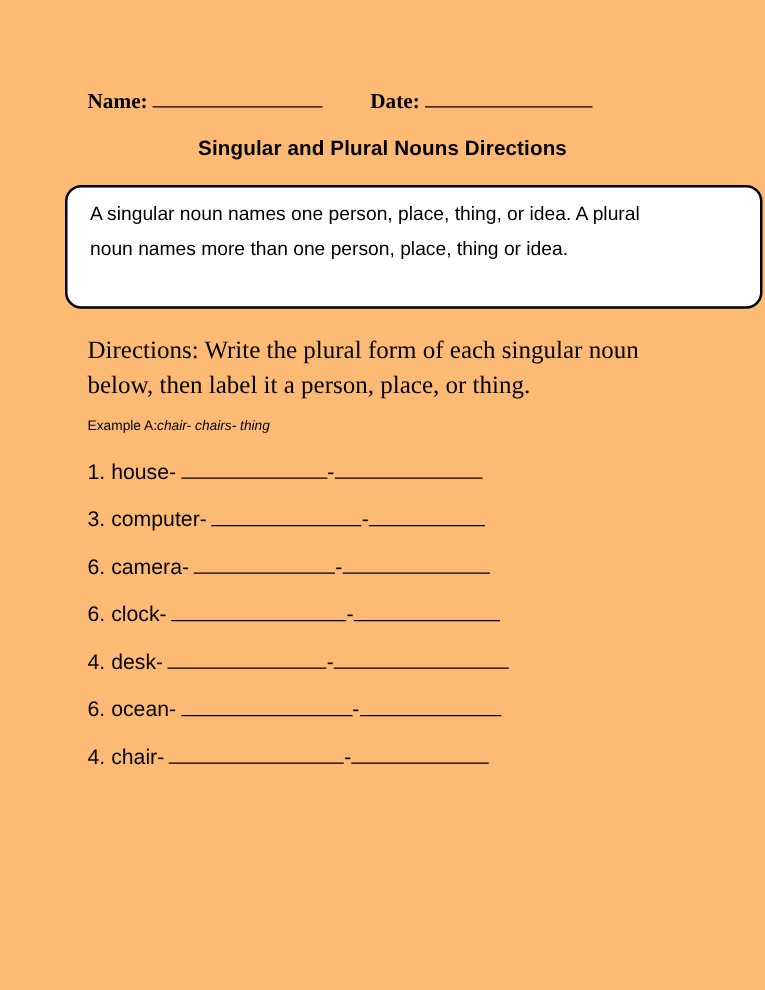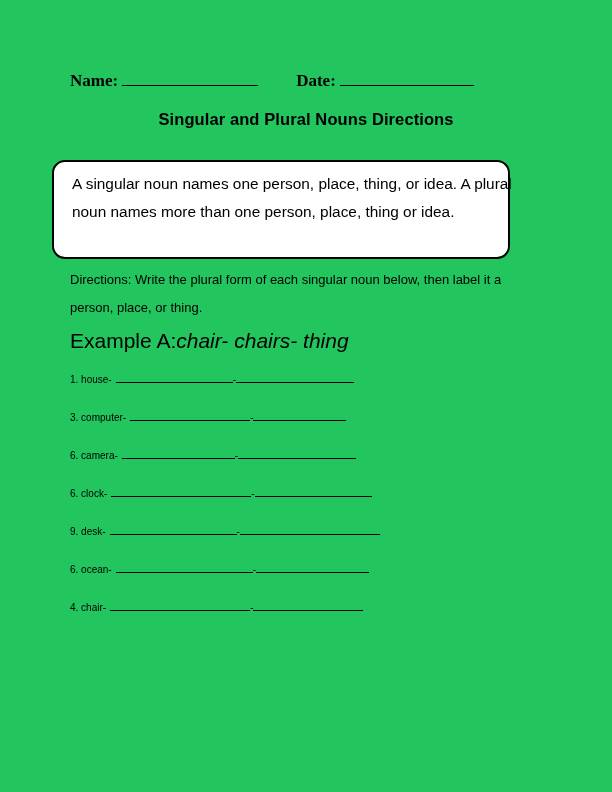--- a/index.html
+++ b/index.html
@@ -4,21 +4,21 @@
 <style>
   html, body {
     margin: 0;
     padding: 0;
     background: #ffffff;
   }
   .page {
     position: relative;
     width: 612px;
     height: 792px;
-    background: #22c55e;
+    background: #fdba74;
     overflow: hidden;
     font-family: "Liberation Sans", sans-serif;
     color: #000000;
   }
 
   
   .header-row {
     position: absolute;
     left: 70px;
     top: 70px;
@@ -60,22 +60,22 @@
     font-family: "Liberation Sans", sans-serif;
     font-weight: bold;
     font-size: 16.5px;
     letter-spacing: 0.1px;
   }
 
   
   .definition-box {
     position: absolute;
     left: 52px;
-    top: 160px;
-    width: 458px;
+    top: 148px;
+    width: 558px;
     height: 99px;
     box-sizing: border-box;
     border: 2.4px solid #000;
     border-radius: 13px;
     background: #ffffff;
   }
   .definition-text {
     position: absolute;
     left: 18px;
     top: 8px;
@@ -83,48 +83,49 @@
     font-size: 15.4px;
     line-height: 28px;
   }
 
   
   .directions {
     position: absolute;
     left: 70px;
     top: 266px;
     width: 460px;
-    font-size: 13px;
+    font-size: 20px;
     line-height: 28px;
+    font-family: Liberation Serif, serif;
   }
 
   
   .example {
     position: absolute;
     left: 70px;
     top: 330px;
-    font-size: 21px;
+    font-size: 11px;
     line-height: 22px;
     white-space: nowrap;
   }
   .example-sample {
     font-style: italic;
   }
 
   
   .items {
     position: absolute;
     left: 70px;
     top: 368px;
     width: 500px;
   }
   .item-row {
     position: relative;
     height: 38px;
-    font-size: 10px;
+    font-size: 17px;
     line-height: 20px;
     white-space: nowrap;
   }
   .item-text {
     display: inline-block;
     vertical-align: baseline;
   }
   .item-blank {
     display: inline-block;
     border-bottom: 1.7px solid #000;
@@ -153,18 +154,18 @@
 
   <div class="directions">Directions: Write the plural form of each singular noun below, then label it a person, place, or thing.</div>
 
   <div class="example"><span>Example A:</span><span class="example-sample">chair- chairs- thing</span></div>
 
   <div class="items">
       <div class="item-row"><span class="item-text">1. house-</span><span class="item-blank" style="width: 117px; margin-left: 4px;"></span><span class="item-dash">-</span><span class="item-blank" style="width: 118px;"></span></div>
       <div class="item-row"><span class="item-text">3. computer-</span><span class="item-blank" style="width: 120px; margin-left: 4px;"></span><span class="item-dash">-</span><span class="item-blank" style="width: 93px;"></span></div>
       <div class="item-row"><span class="item-text">6. camera-</span><span class="item-blank" style="width: 113px; margin-left: 4px;"></span><span class="item-dash">-</span><span class="item-blank" style="width: 118px;"></span></div>
       <div class="item-row"><span class="item-text">6. clock-</span><span class="item-blank" style="width: 140px; margin-left: 4px;"></span><span class="item-dash">-</span><span class="item-blank" style="width: 117px;"></span></div>
-      <div class="item-row"><span class="item-text">9. desk-</span><span class="item-blank" style="width: 127px; margin-left: 4px;"></span><span class="item-dash">-</span><span class="item-blank" style="width: 140px;"></span></div>
+      <div class="item-row"><span class="item-text">4. desk-</span><span class="item-blank" style="width: 127px; margin-left: 4px;"></span><span class="item-dash">-</span><span class="item-blank" style="width: 140px;"></span></div>
       <div class="item-row"><span class="item-text">6. ocean-</span><span class="item-blank" style="width: 137px; margin-left: 4px;"></span><span class="item-dash">-</span><span class="item-blank" style="width: 113px;"></span></div>
       <div class="item-row"><span class="item-text">4. chair-</span><span class="item-blank" style="width: 140px; margin-left: 4px;"></span><span class="item-dash">-</span><span class="item-blank" style="width: 110px;"></span></div>
     </div>
 
 </div>
 
 </body></html>

